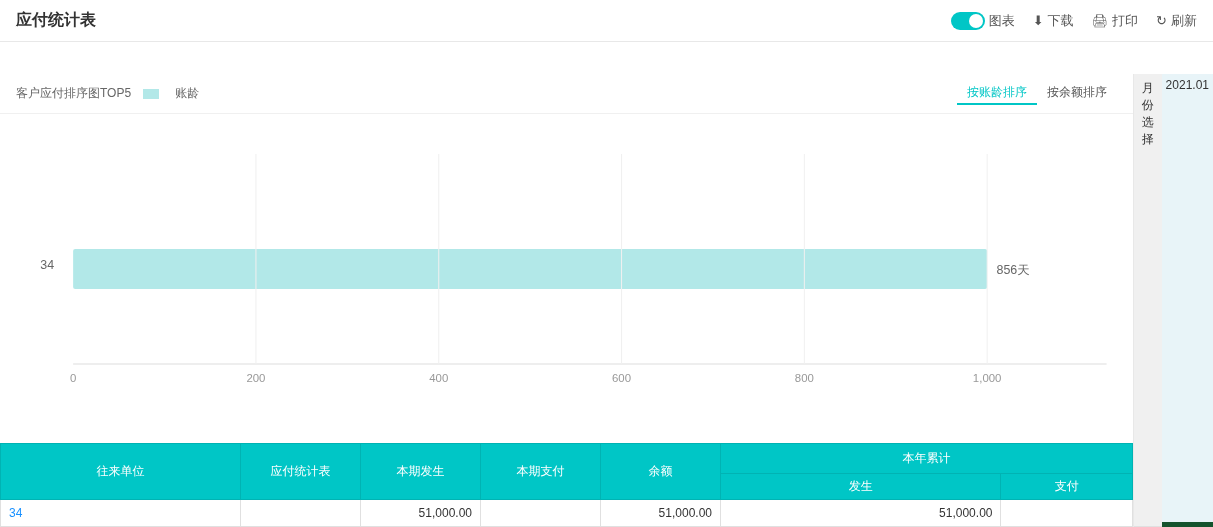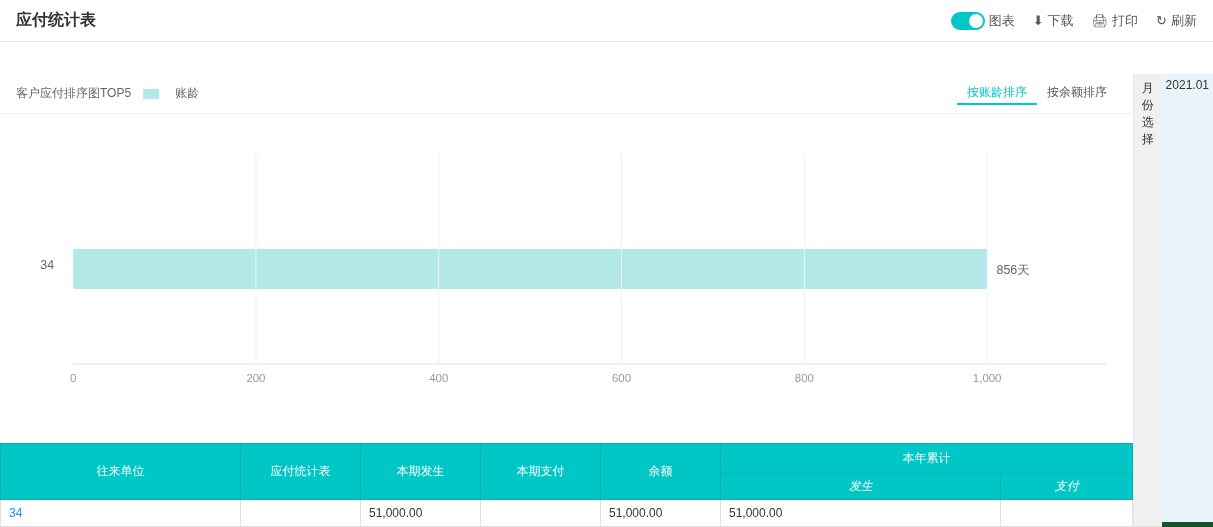--- a/index.html
+++ b/index.html
@@ -32,22 +32,22 @@
 
     
     .chart-container { flex: 1; padding: 10px 16px 0 16px; position: relative; }
     .chart-svg-wrapper { width: 100%; height: 280px; position: relative; }
 
     
     .table-section { background: #fff; }
     .table-wrapper { overflow: auto; }
     table { width: 100%; border-collapse: collapse; font-size: 12px; }
     .thead-top th { background: #00c6c6; color: #fff; text-align: center; padding: 6px 4px; border: 1px solid #00b3b3; font-weight: normal; }
-    .thead-sub th { background: #00c6c6; color: #fff; text-align: center; padding: 4px 4px; border: 1px solid #00b3b3; font-weight: normal; font-style: italic; }
-    tbody tr td { padding: 6px 8px; border: 1px solid #e0e0e0; font-size: 12px; }
+    .thead-sub th { background: #00c6c6; color: #fff; text-align: center; padding: 4px 4px; border: 1px solid #00b3b3; font-weight: normal; }
+    tbody tr td { padding: 6px 8px; border: 1px solid #e0e0e0; text-align: right; font-size: 12px; }
     tbody tr td:first-child { text-align: left; color: #1890ff; }
 
     
     .sidebar { width: 80px; background: #fff; border-left: 1px solid #e8e8e8; display: flex; flex-direction: row; overflow: hidden; }
     .sidebar-header { background: #f0f0f0; text-align: center; padding: 6px 4px; font-size: 12px; color: #333; border-bottom: 1px solid #e0e0e0; }
     .sidebar-date { background: #e8f4f8; text-align: center; padding: 4px; font-size: 12px; color: #333; border-bottom: 5px solid #14532d; }
     .sidebar-nav { display: flex; flex-direction: column; align-items: center; flex: 1; overflow: hidden; }
     .nav-arrow { width: 100%; text-align: center; padding: 4px 0; cursor: pointer; color: #00c6c6; font-size: 16px; }
     .month-list { flex: 1; width: 100%; overflow: hidden; }
     .month-item { text-align: center; padding: 4px 0; font-size: 13px; color: #555; cursor: pointer; }

